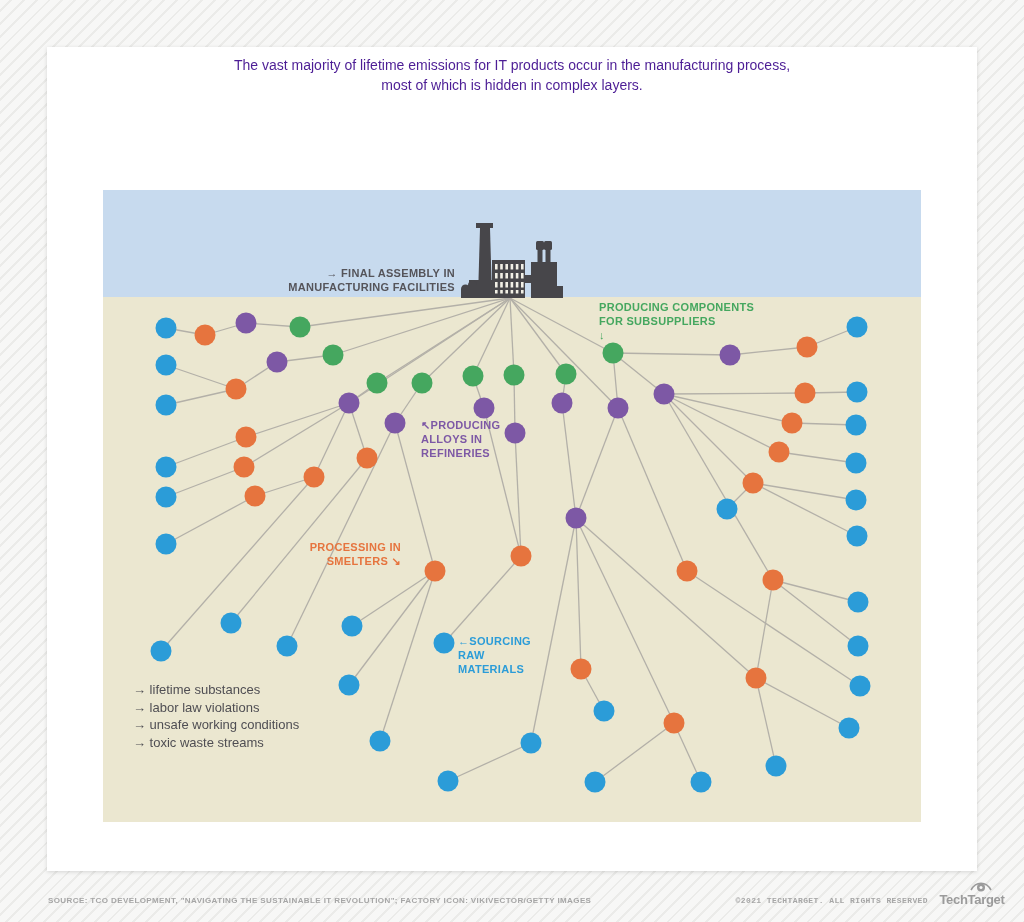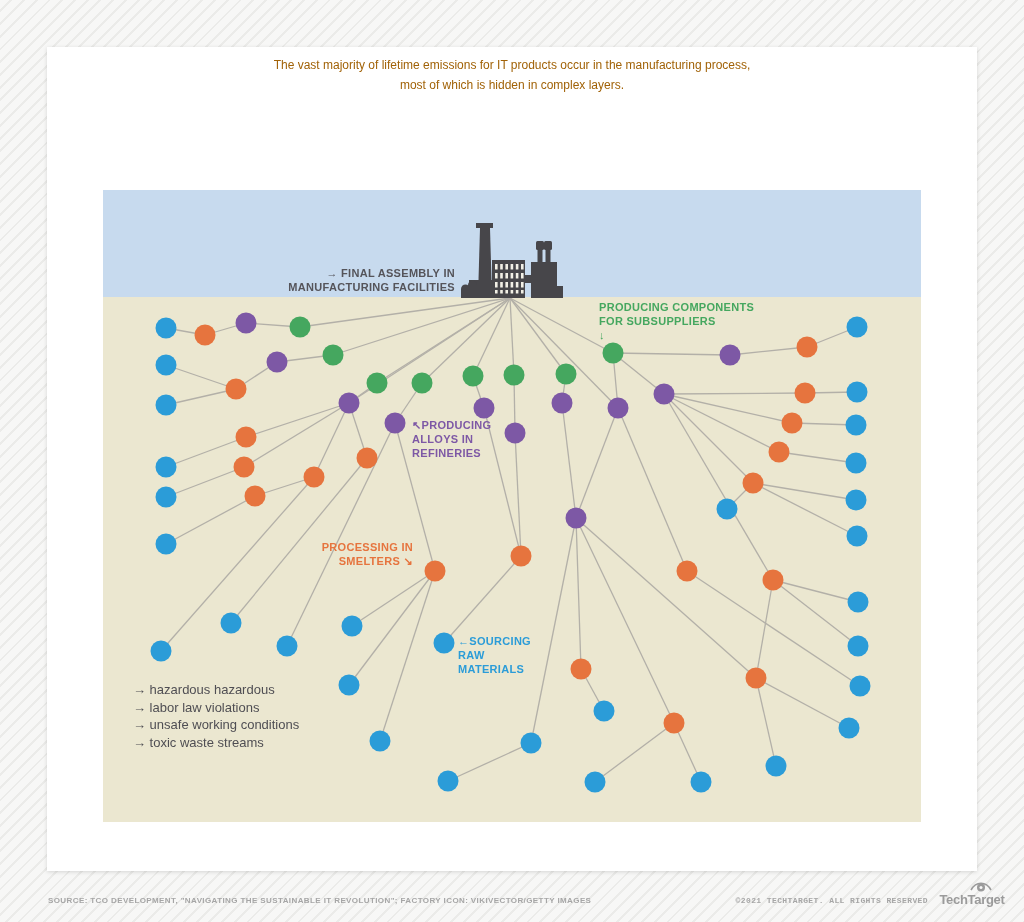--- a/index.html
+++ b/index.html
@@ -2,30 +2,30 @@
 <html><head>
 <meta charset="utf-8">
 <style>
   html,body{margin:0;padding:0;width:1024px;height:922px;overflow:hidden;
     font-family:"Liberation Sans",sans-serif;}
   body{background:repeating-linear-gradient(135deg,#f7f7f6 0px,#f7f7f6 7px,#ebebe9 7px,#ebebe9 9px);}
   .card{position:absolute;left:47px;top:47px;width:930px;height:824px;background:#ffffff;
     box-shadow:0 1px 4px rgba(0,0,0,.14);}
   h1{margin:30px 0 0 0;text-align:center;font-size:41px;font-weight:700;letter-spacing:-1px;
     color:#4a4a4c;}
-  .subtitle{margin:8px 0 0 0;text-align:center;font-size:12px;color:#a16207;line-height:20px;}
+  .subtitle{margin:8px 0 0 0;text-align:center;font-size:14px;color:#4c1d95;line-height:20px;}
   .multiline{white-space:pre-line;}
   .panel{position:absolute;left:56px;top:143px;width:818px;height:632px;
     background:linear-gradient(#c7daee 0,#c7daee 107px,#ebe7d0 107px,#ebe7d0 100%);}
   .panel svg{position:absolute;left:0;top:0;}
   .lbl{position:absolute;font-size:11px;font-weight:700;line-height:14px;letter-spacing:.3px;}
   .lbl-assembly{right:466px;top:76px;text-align:right;color:#55545a;}
   .lbl-components{left:496px;top:110px;color:#45a75f;}
-  .lbl-alloys{left:309px;top:228px;color:#7d58a5;}
-  .lbl-smelters{right:508px;top:350px;text-align:right;color:#e6743e;}
+  .lbl-alloys{left:318px;top:228px;color:#7d58a5;}
+  .lbl-smelters{right:520px;top:350px;text-align:right;color:#e6743e;}
   .lbl-sourcing{left:355px;top:444px;color:#2b9cd8;}
   .sustain{position:absolute;left:30px;top:492px;width:210px;color:#4f4e53;font-size:13px;line-height:16.5px;}
   .sustain p{margin:0 0 8px 0;}
   .sustain .b{font-weight:700;}
   .sustain ul{margin:0;padding:0;list-style:none;}
   .sustain li{margin:0 0 1px 0;}
   .footer-src{position:absolute;left:48px;top:896px;font-size:8px;letter-spacing:.4px;color:#a6a6a6;font-weight:700;}
   .footer-copy{position:absolute;right:96px;top:896px;font-size:8px;letter-spacing:.4px;color:#a6a6a6;font-weight:700;font-family:Liberation Mono, monospace;}
   .brand{position:absolute;right:14px;top:878px;width:76px;display:flex;flex-direction:column;align-items:center;text-align:center;}
   .brand .eye{margin-left:18px;}
@@ -237,21 +237,21 @@
 ALLOYS IN
 REFINERIES</div>
     <div class="lbl lbl-smelters multiline">PROCESSING IN
 SMELTERS ↘</div>
     <div class="lbl lbl-sourcing multiline">←SOURCING
 RAW
 MATERIALS</div>
 
     <div class="sustain">
       <ul>
-        <li>→ hazardous hazardous</li>
+        <li>→ lifetime substances</li>
         <li>→ labor law violations</li>
         <li>→ unsafe working conditions</li>
         <li>→ toxic waste streams</li>
       </ul>
     </div>
   </div>
 </div>
 
 <div class="footer-src">SOURCE: TCO DEVELOPMENT, "NAVIGATING THE SUSTAINABLE IT REVOLUTION"; FACTORY ICON: VIKIVECTOR/GETTY IMAGES</div>
 <div class="footer-copy">©2021 TECHTARGET. ALL RIGHTS RESERVED</div>

